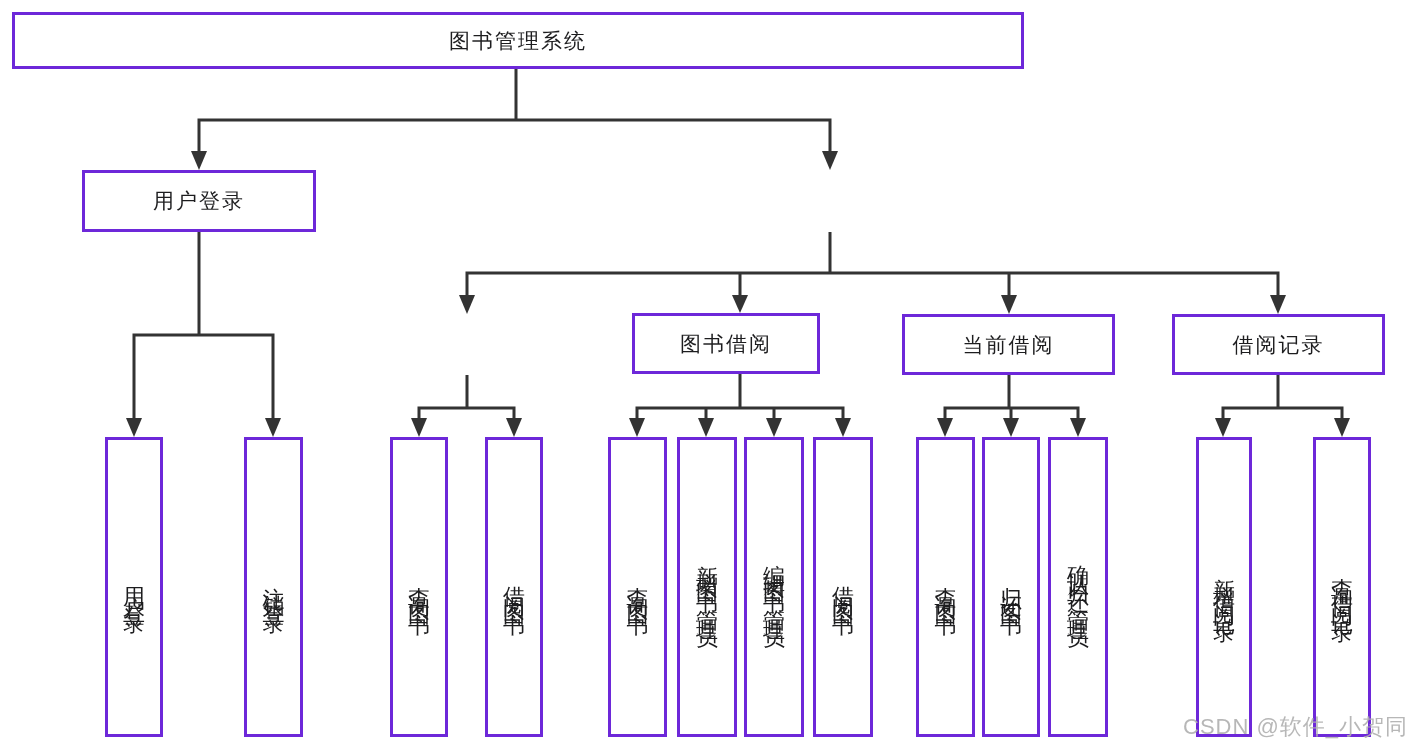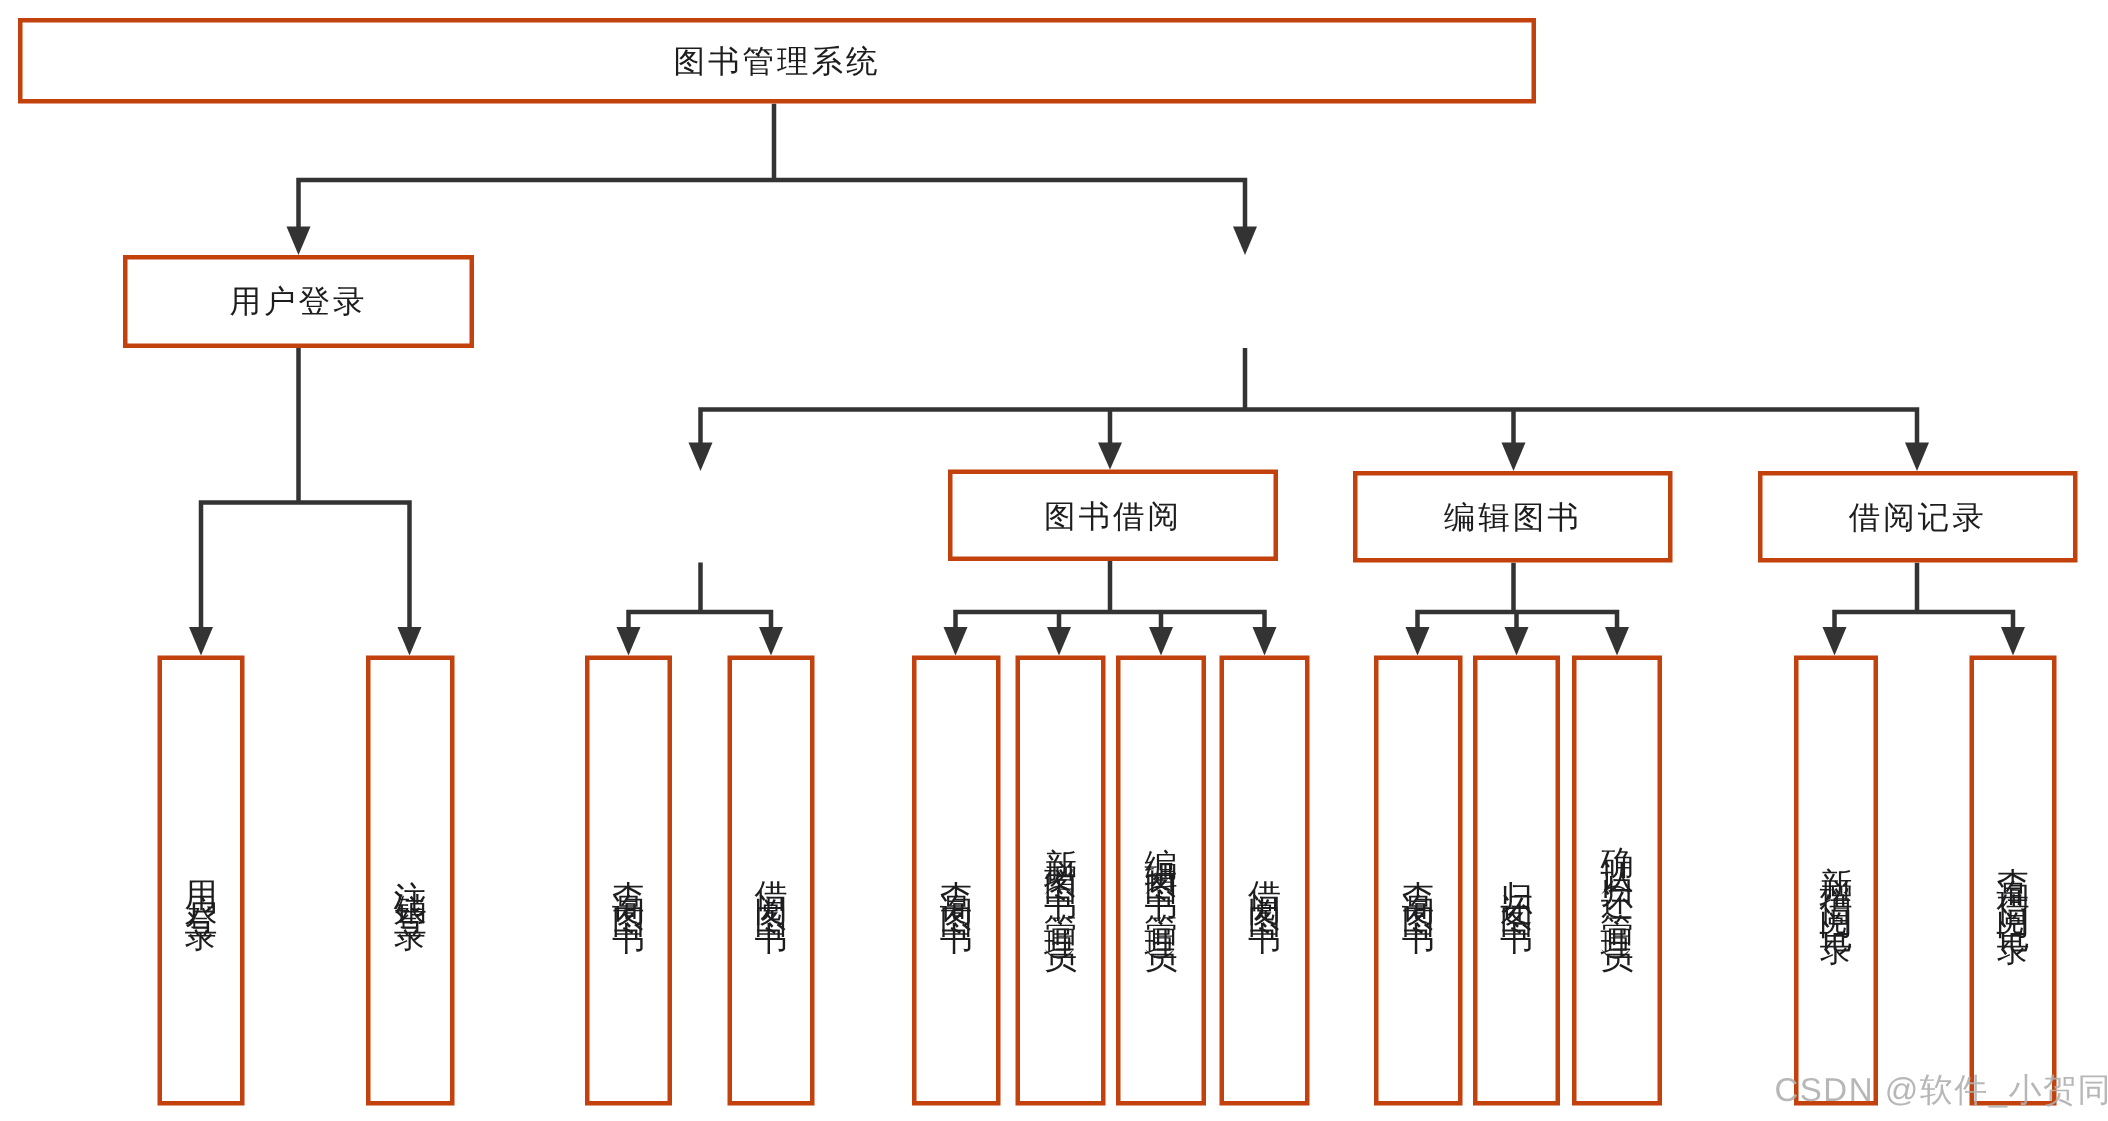--- a/index.html
+++ b/index.html
@@ -3,21 +3,21 @@
 <meta charset="utf-8">
 <style>
   html,body { margin:0; padding:0; background:#ffffff; }
   .stage {
     position:relative; width:1405px; height:747px; background:#ffffff;
     font-family:"Liberation Sans","DejaVu Sans",sans-serif; overflow:hidden;
   }
   .wires { position:absolute; left:0; top:0; z-index:0; }
   .box {
     position:absolute; box-sizing:border-box; z-index:1;
-    border:3px solid #c2410c; background:#ffffff;
+    border:3px solid #6d28d9; background:#ffffff;
     display:flex; align-items:center; justify-content:center;
     color:#1d1d1f;
   }
   .box.h span { font-size:21px; letter-spacing:2px; white-space:nowrap; }
   .box.v span {
     writing-mode:vertical-rl; text-orientation:mixed;
     font-size:22px; letter-spacing:9px; line-height:1;
   }
   .watermark {
     position:absolute; z-index:5; font-size:22px; color:#b0b0b0;
@@ -63,25 +63,25 @@
   </svg>
 
   <div class="box h" style="left:12px;top:12px;width:1012px;height:57px">
     <span>图书管理系统</span>
   </div>
 
   <div class="box h" style="left:82px;top:170px;width:234px;height:62px">
     <span>用户登录</span>
   </div>
 
-  <div class="box h" style="left:632px;top:313px;width:220px;height:61px">
+  <div class="box h" style="left:632px;top:313px;width:188px;height:61px">
     <span>图书借阅</span>
   </div>
   <div class="box h" style="left:902px;top:314px;width:213px;height:61px">
-    <span>编辑图书</span>
+    <span>当前借阅</span>
   </div>
   <div class="box h" style="left:1172px;top:314px;width:213px;height:61px">
     <span>借阅记录</span>
   </div>
 
   <div class="box v" style="left:105px;top:437px;width:58px;height:300px">
     <span>用户登录</span>
   </div>
   <div class="box v" style="left:244px;top:437px;width:59px;height:300px">
     <span>注销登录</span>

